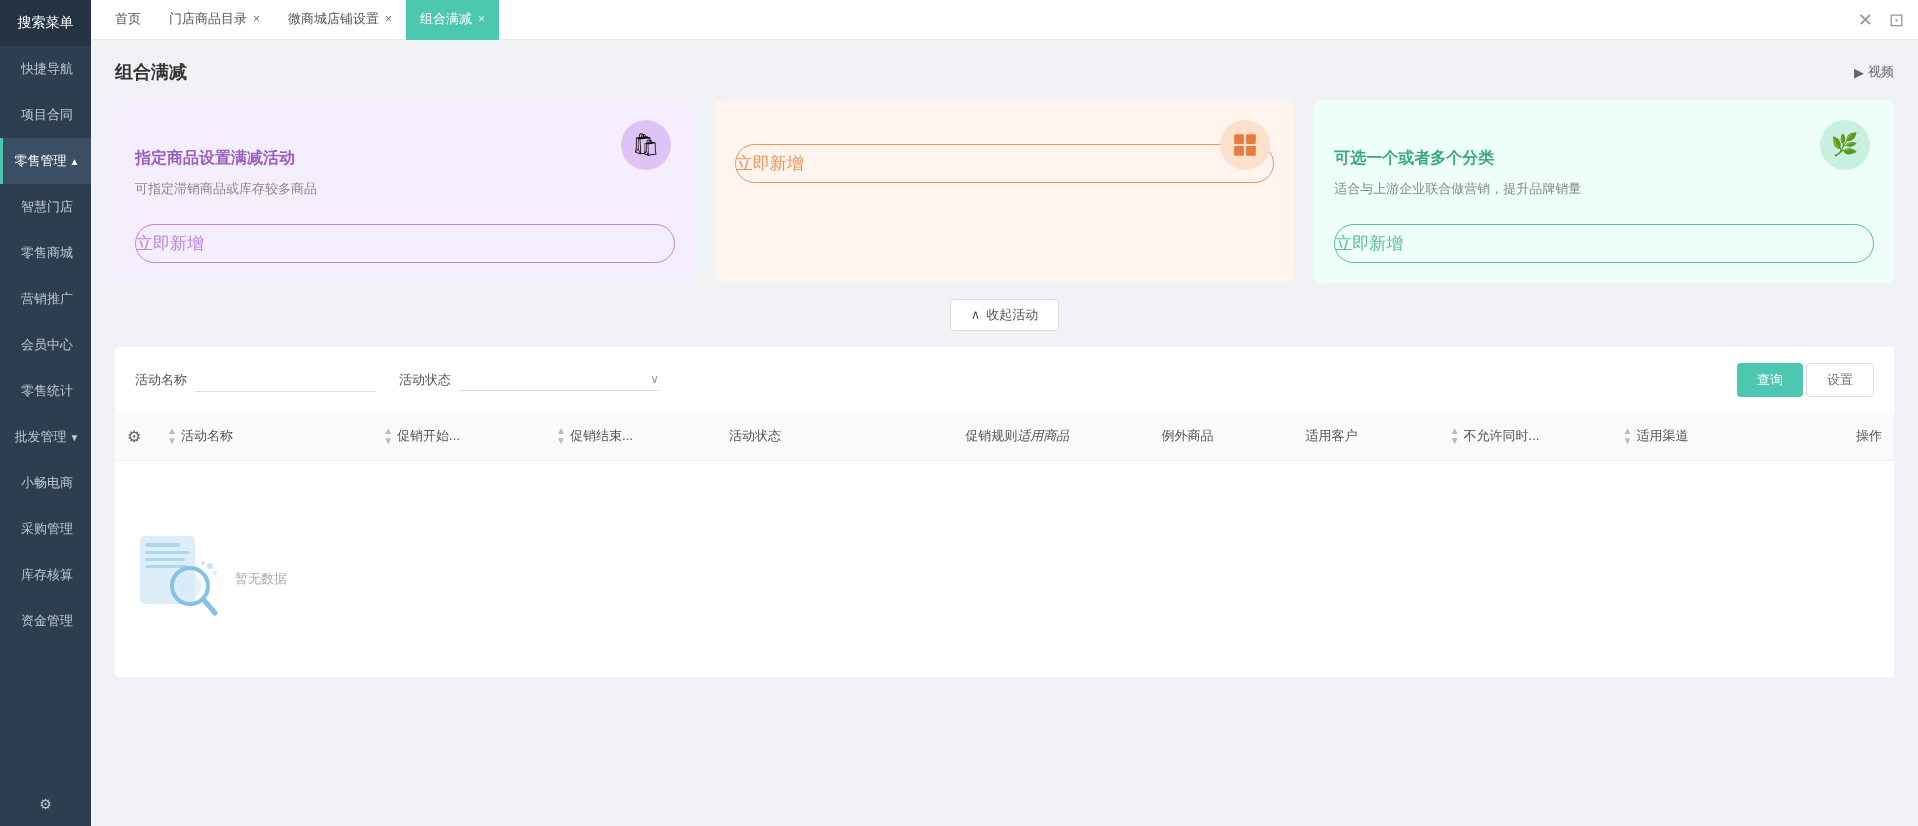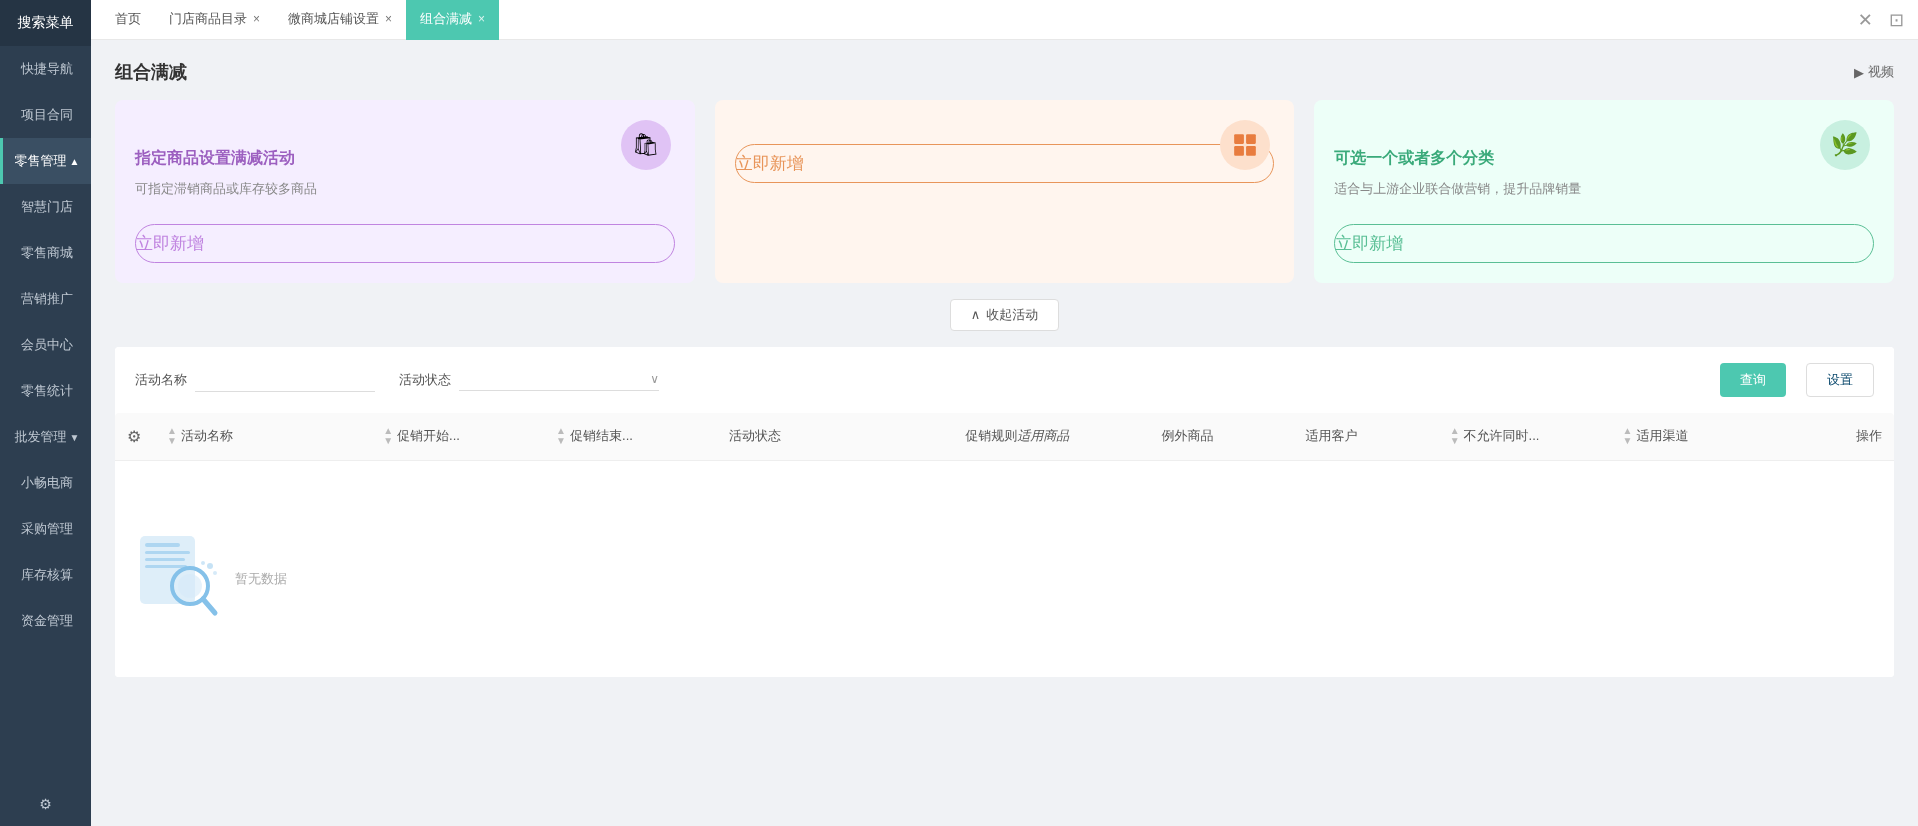--- a/index.html
+++ b/index.html
@@ -234,33 +234,33 @@
     .filter-select-wrapper {
       display: flex;
       align-items: center;
       border-bottom: 1px solid #ddd;
       padding: 4px 0;
       width: 200px;
       cursor: pointer;
     }
     .filter-select-text { font-size: 13px; flex: 1; color: #bbb; }
     .filter-chevron { font-size: 12px; color: #999; }
-    .filter-actions { margin-left: auto; display: flex; gap: 20px; padding-left: 24px; }
+    .filter-actions { margin-left: auto; display: flex; gap: 3px; padding-left: 24px; }
     .btn-query {
       background: #4dc8b0;
       color: #fff;
       border: none;
       border-radius: 4px;
       padding: 7px 20px;
       font-size: 13px;
       cursor: pointer;
     }
     .btn-settings {
       background: #fff;
-      color: #0c4a6e;
+      color: #737373;
       border: 1px solid #ddd;
       border-radius: 4px;
       padding: 7px 20px;
       font-size: 13px;
       cursor: pointer;
     }
 
     
     .table-wrapper {
       background: #fff;

